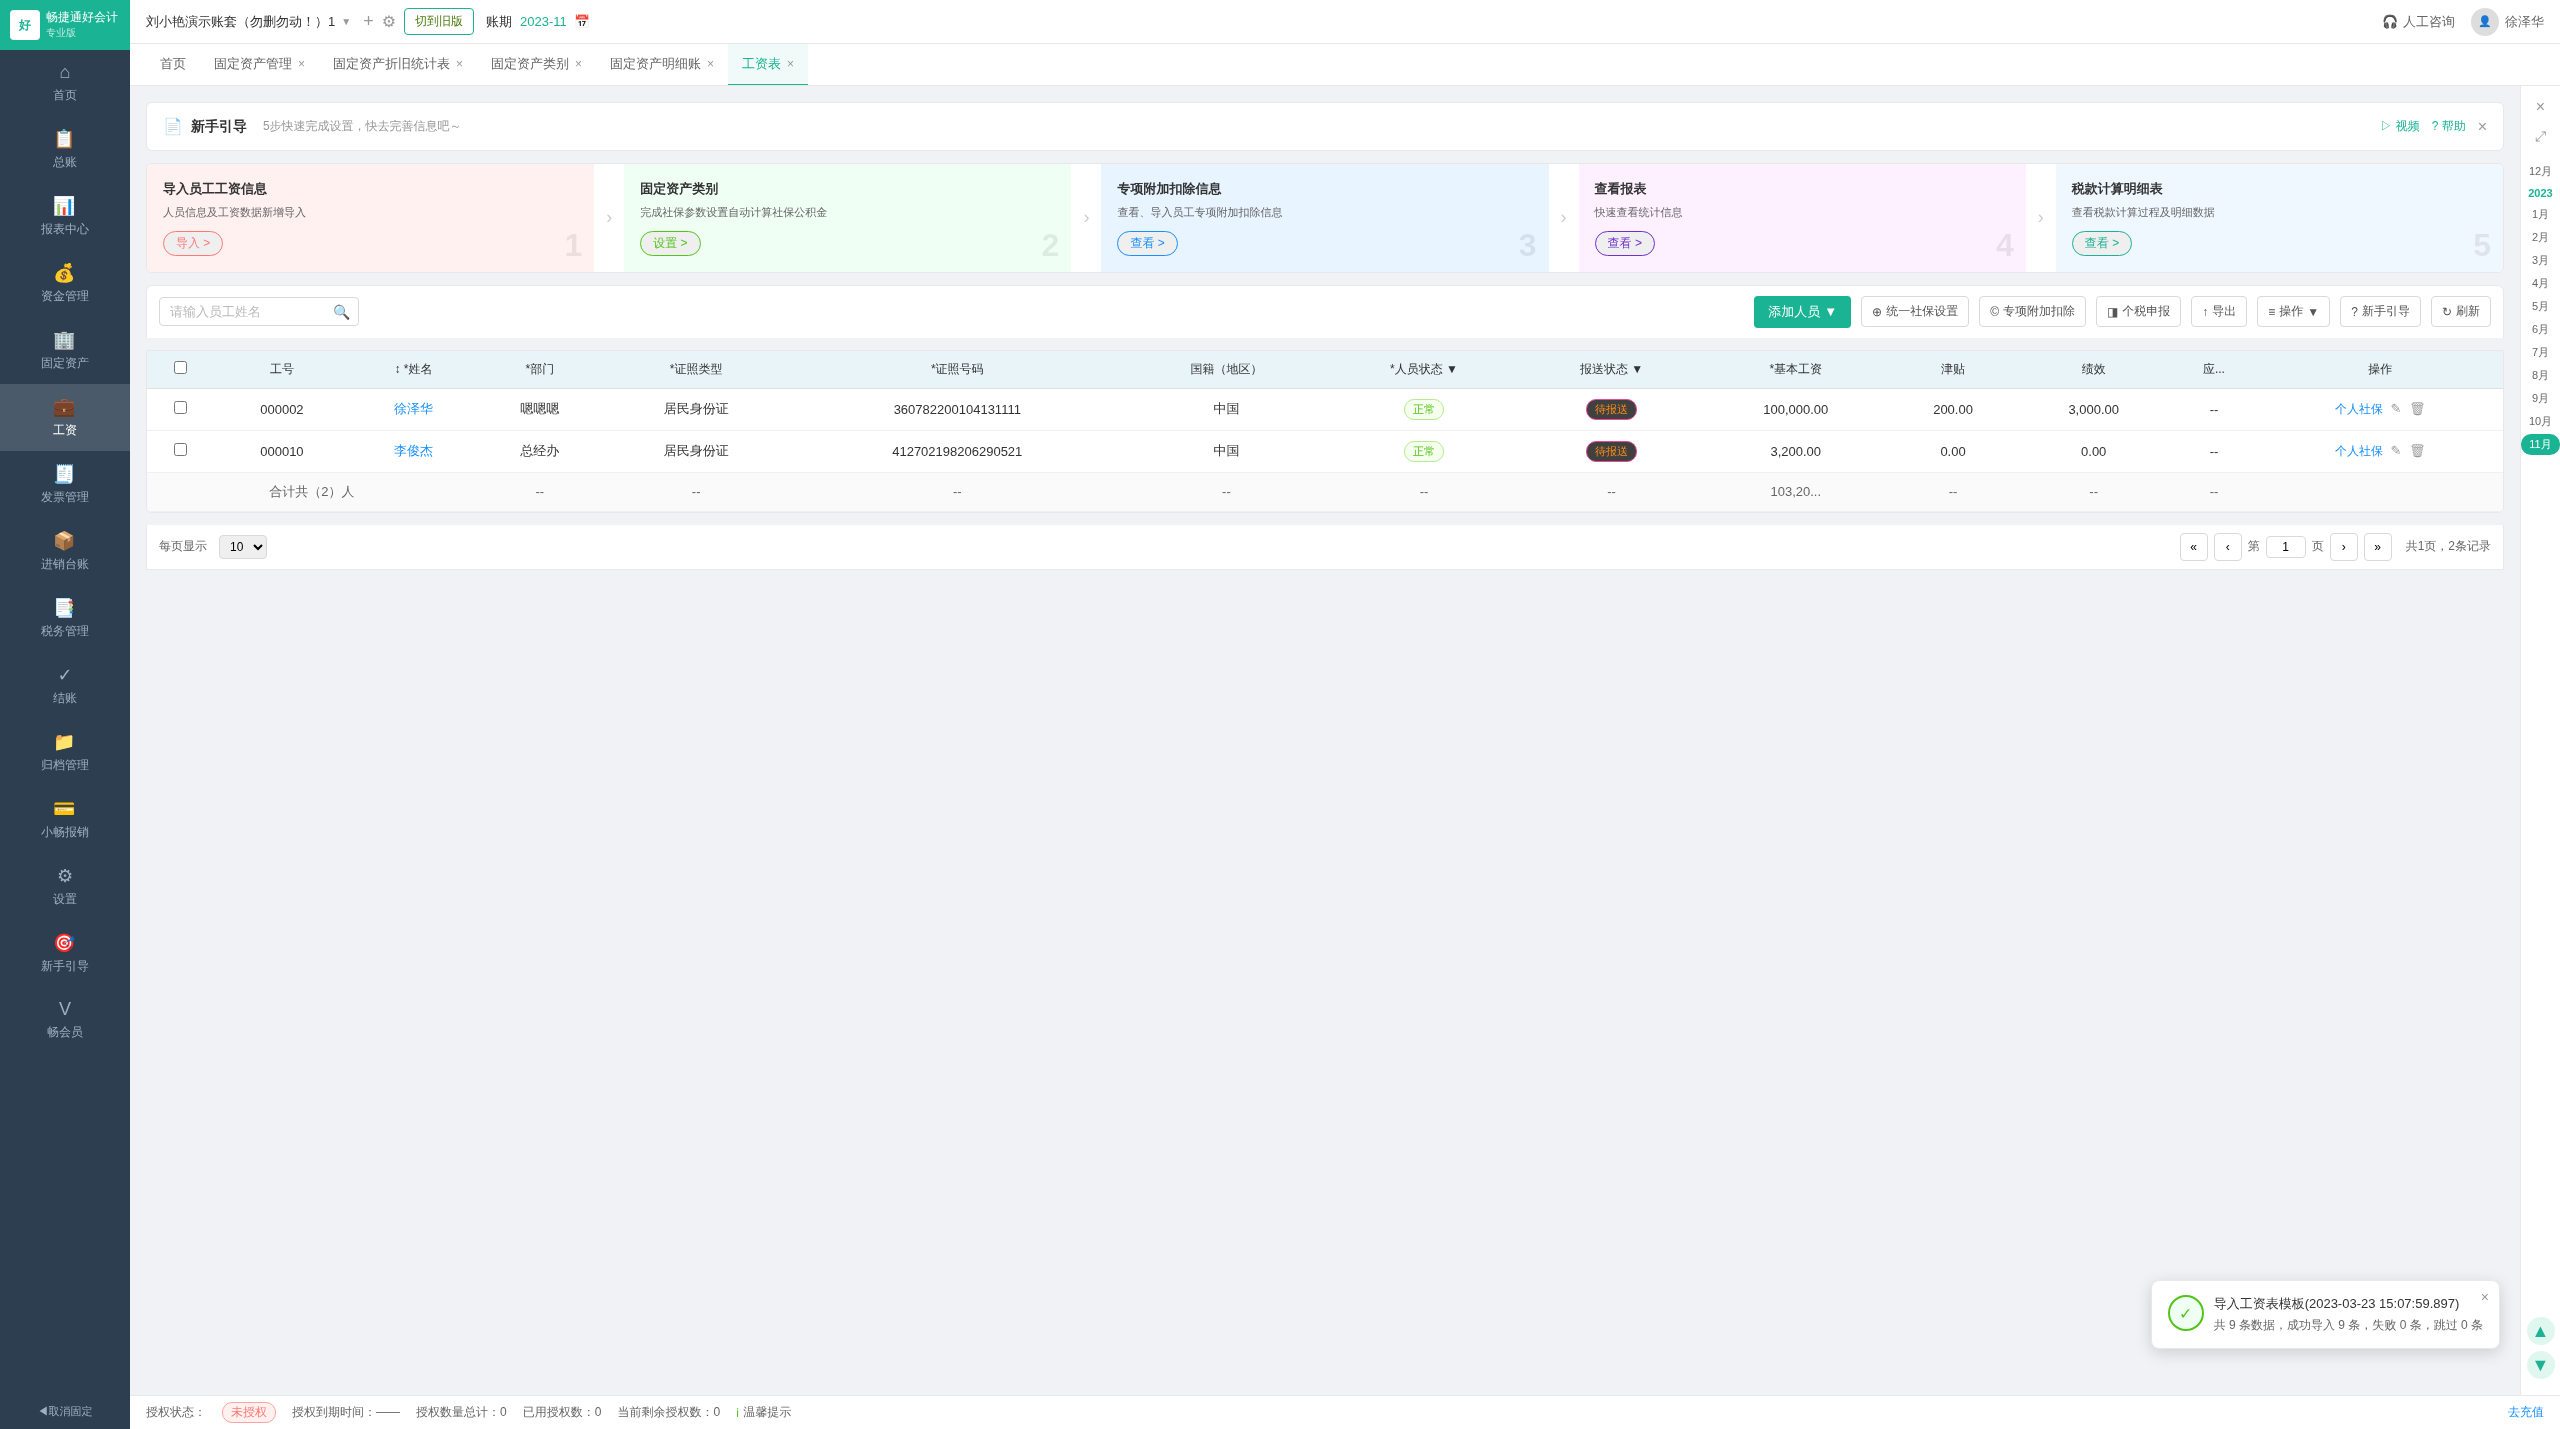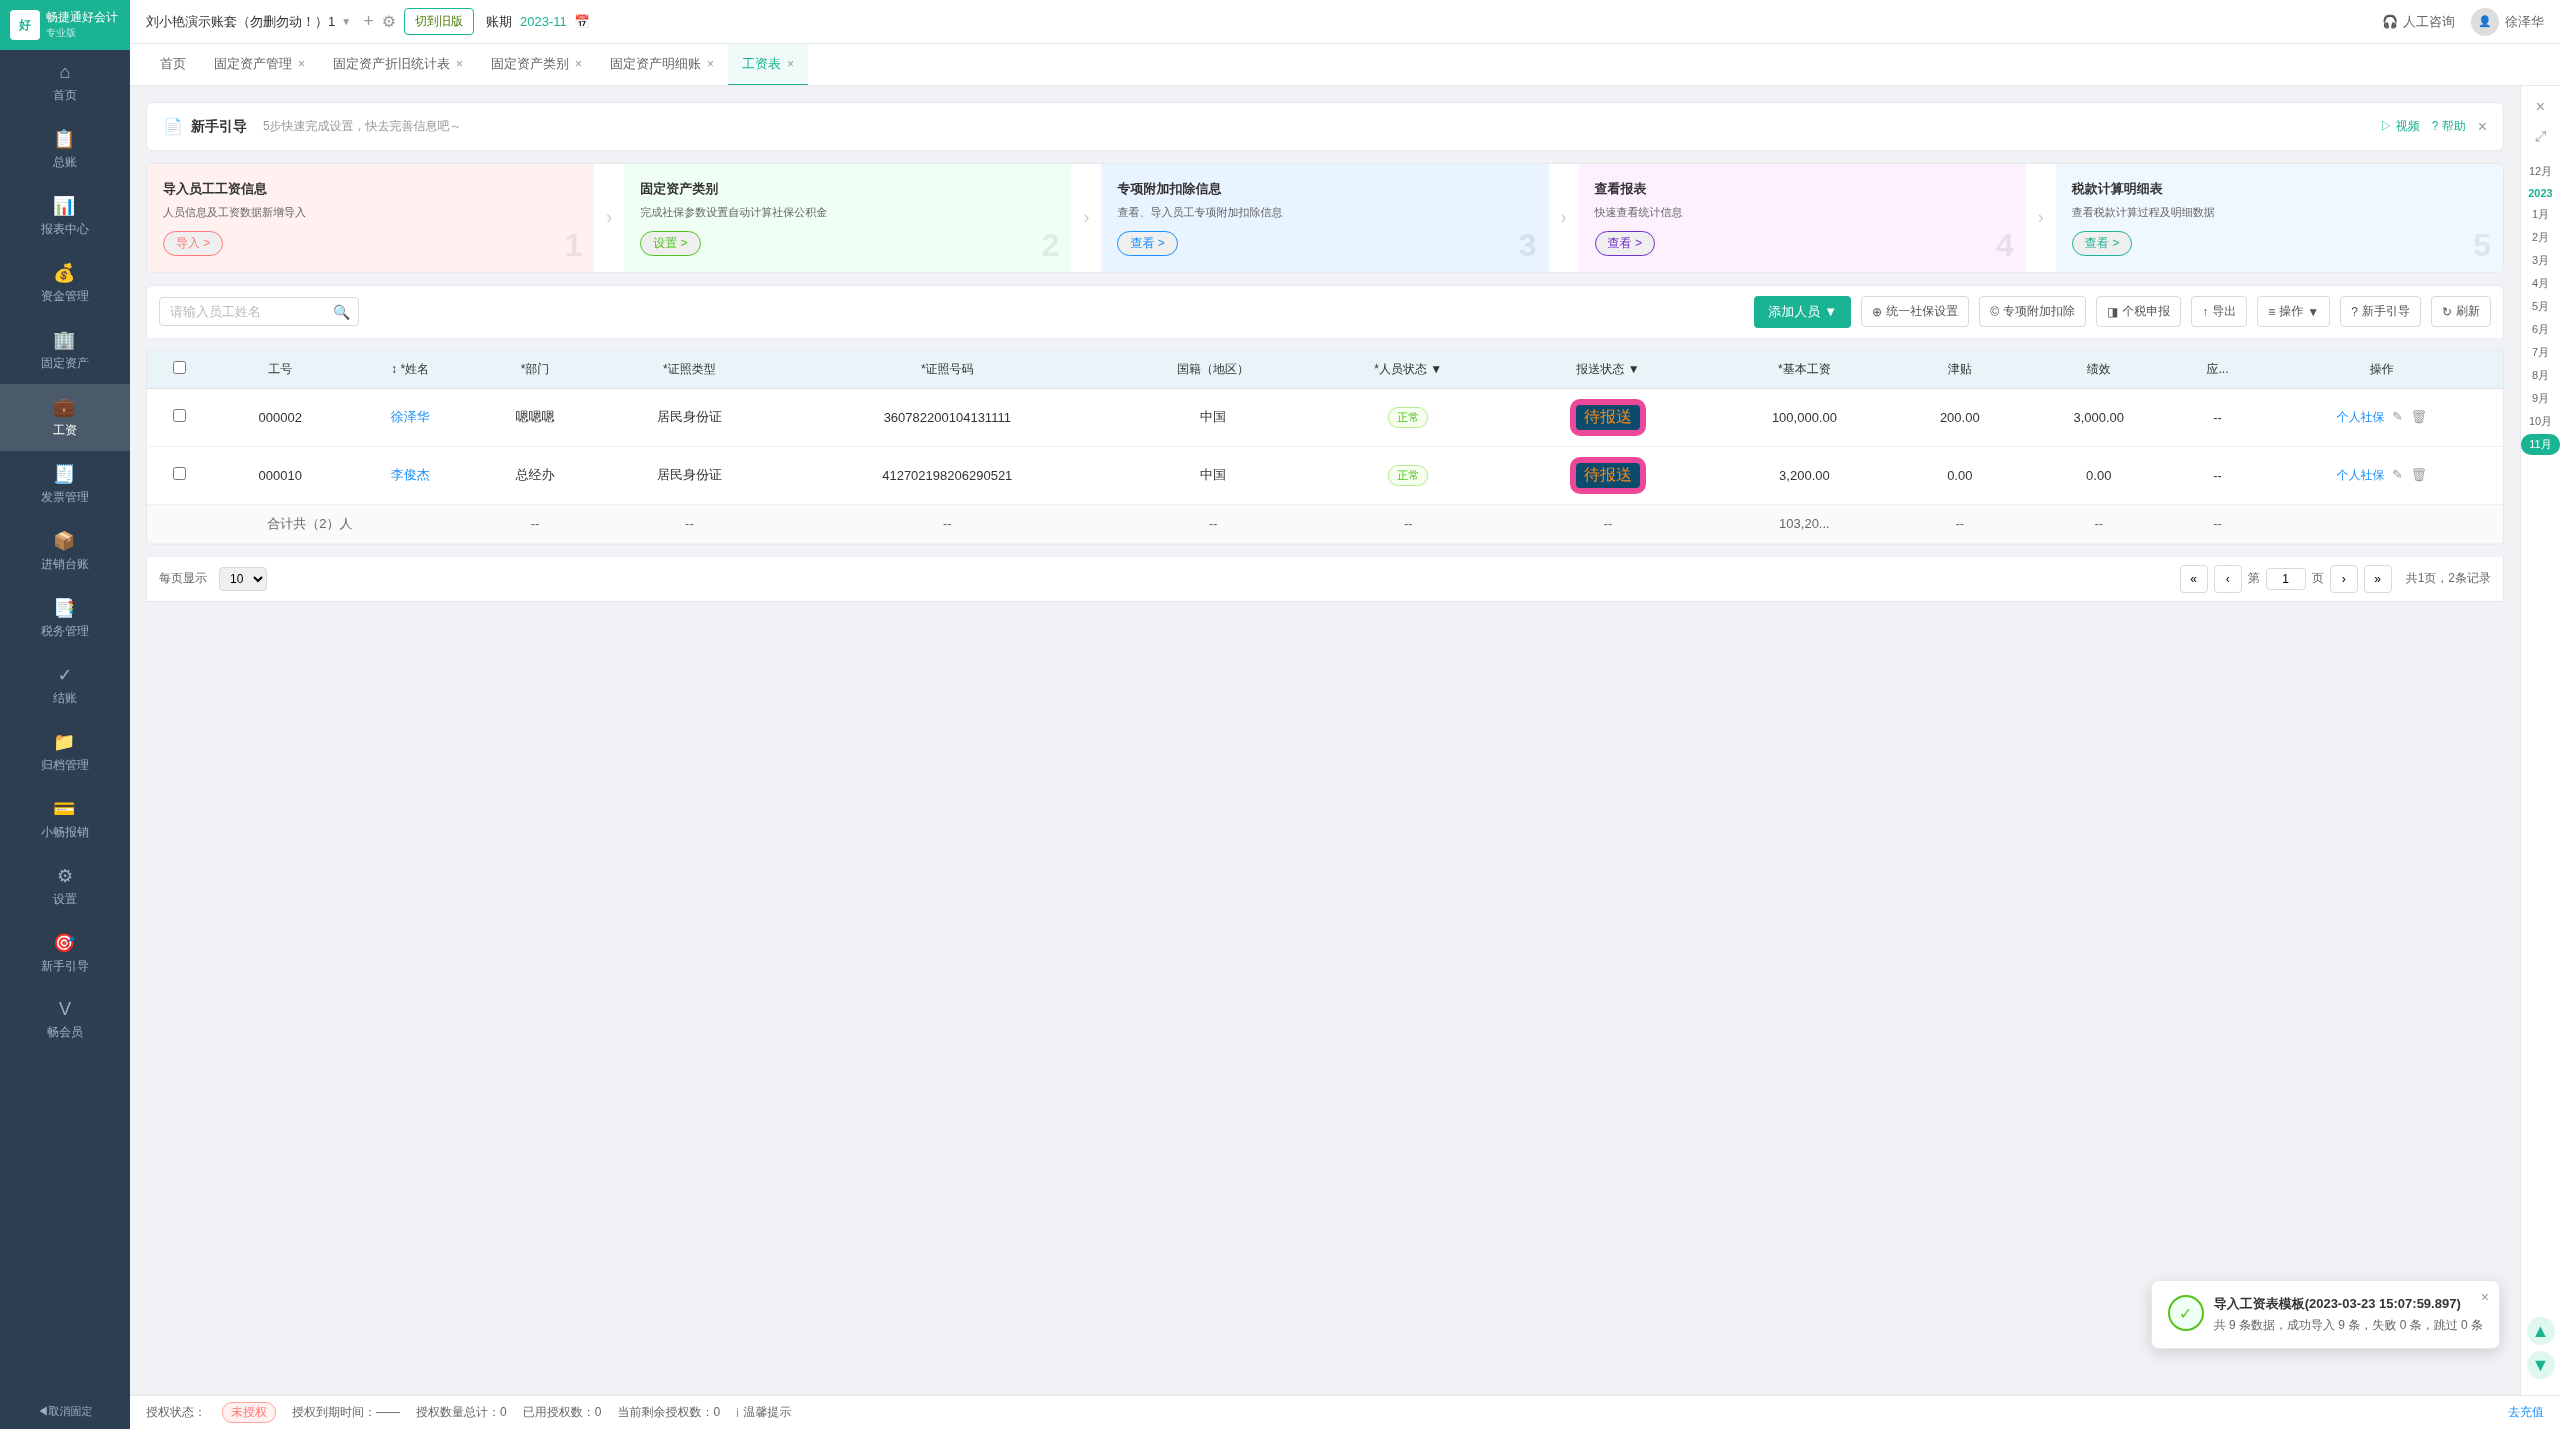--- a/index.html
+++ b/index.html
@@ -197,21 +197,21 @@
       padding: 10px 8px; text-align: center; color: #333;
       border-bottom: 1px solid #f0f0f0; white-space: nowrap;
     }
     .employee-link { color: #1890ff; cursor: pointer; }
     .status-badge {
       display: inline-block; padding: 2px 8px; border-radius: 10px;
       font-size: 11px; background: #f6ffed; color: #52c41a; border: 1px solid #b7eb8f;
     }
     .pending-badge {
       display: inline-block; padding: 2px 8px; border-radius: 10px;
-      font-size: 16px; background: #0c4a6e; color: #fa8c16; border: 6px solid #ec4899;
+      font-size: 11px; background: #404040; color: #fa8c16; border: 1px solid #ec4899;
     }
     .table-footer {
       display: flex; align-items: center; gap: 12px;
       background: white; padding: 8px 12px; border: 1px solid #e8e8e8;
       border-top: none; font-size: 12px; color: #666;
     }
     .pagination {
       margin-left: auto; display: flex; align-items: center; gap: 6px;
     }
     .page-btn {
@@ -255,21 +255,21 @@
     .toast-close {
       position: absolute; top: 8px; right: 10px;
       color: #999; cursor: pointer; font-size: 14px;
     }
     .toast-icon {
       width: 36px; height: 36px; border-radius: 50%;
       background: #f0fff4; border: 2px solid #52c41a;
       display: flex; align-items: center; justify-content: center;
       color: #52c41a; font-size: 16px; flex-shrink: 0;
     }
-    .toast-title { font-size: 13px; font-weight: bold; color: #333; margin-bottom: 4px; }
+    .toast-title { font-size: 13px; font-weight: normal; color: #333; margin-bottom: 4px; }
     .toast-desc { font-size: 12px; color: #666; }
 
     
     .statusbar {
       background: white; border-top: 1px solid #e8e8e8;
       padding: 6px 16px; display: flex; align-items: center; gap: 16px;
       font-size: 12px; color: #666; flex-shrink: 0;
     }
     .status-unauthorized { color: #ff7875; background: #fff1f0; border: 1px solid #ffa39e; padding: 1px 8px; border-radius: 10px; }
     .status-link { color: #1890ff; cursor: pointer; margin-left: auto; }

